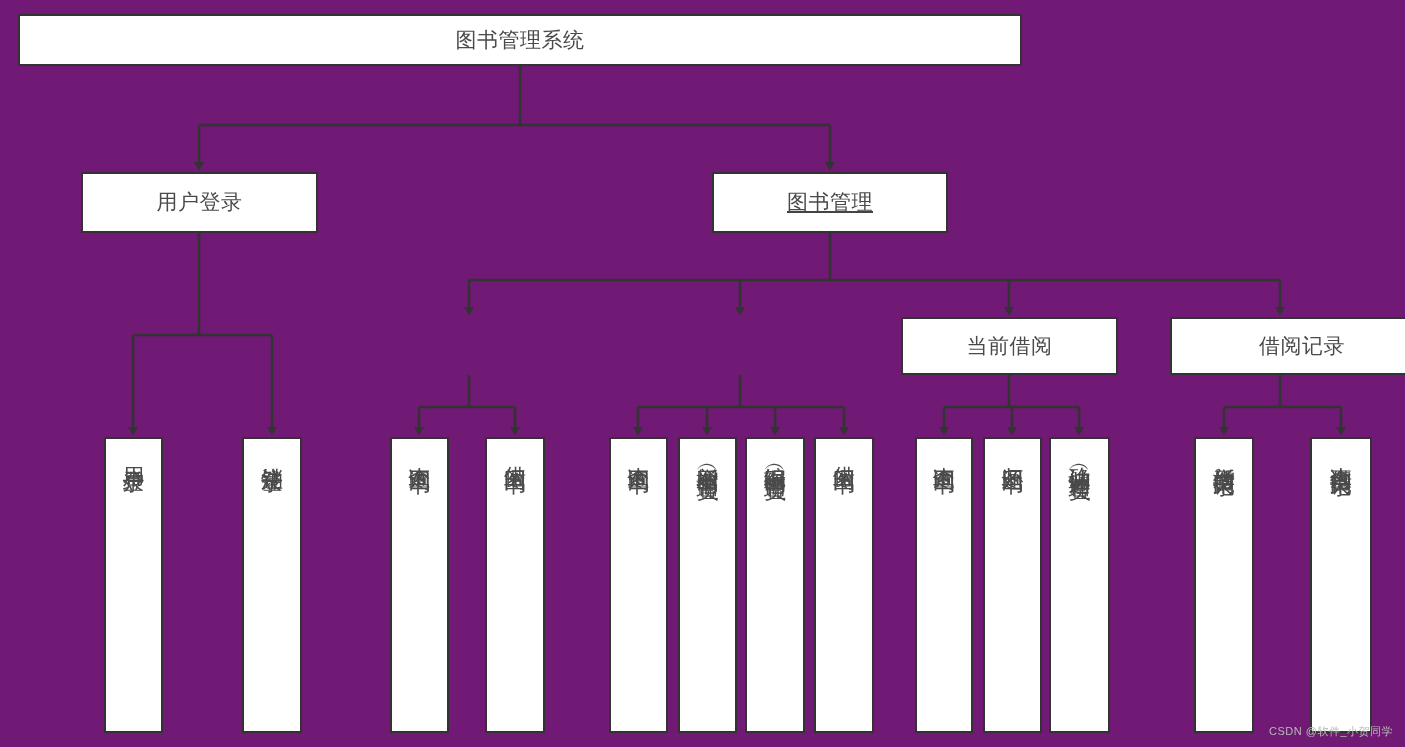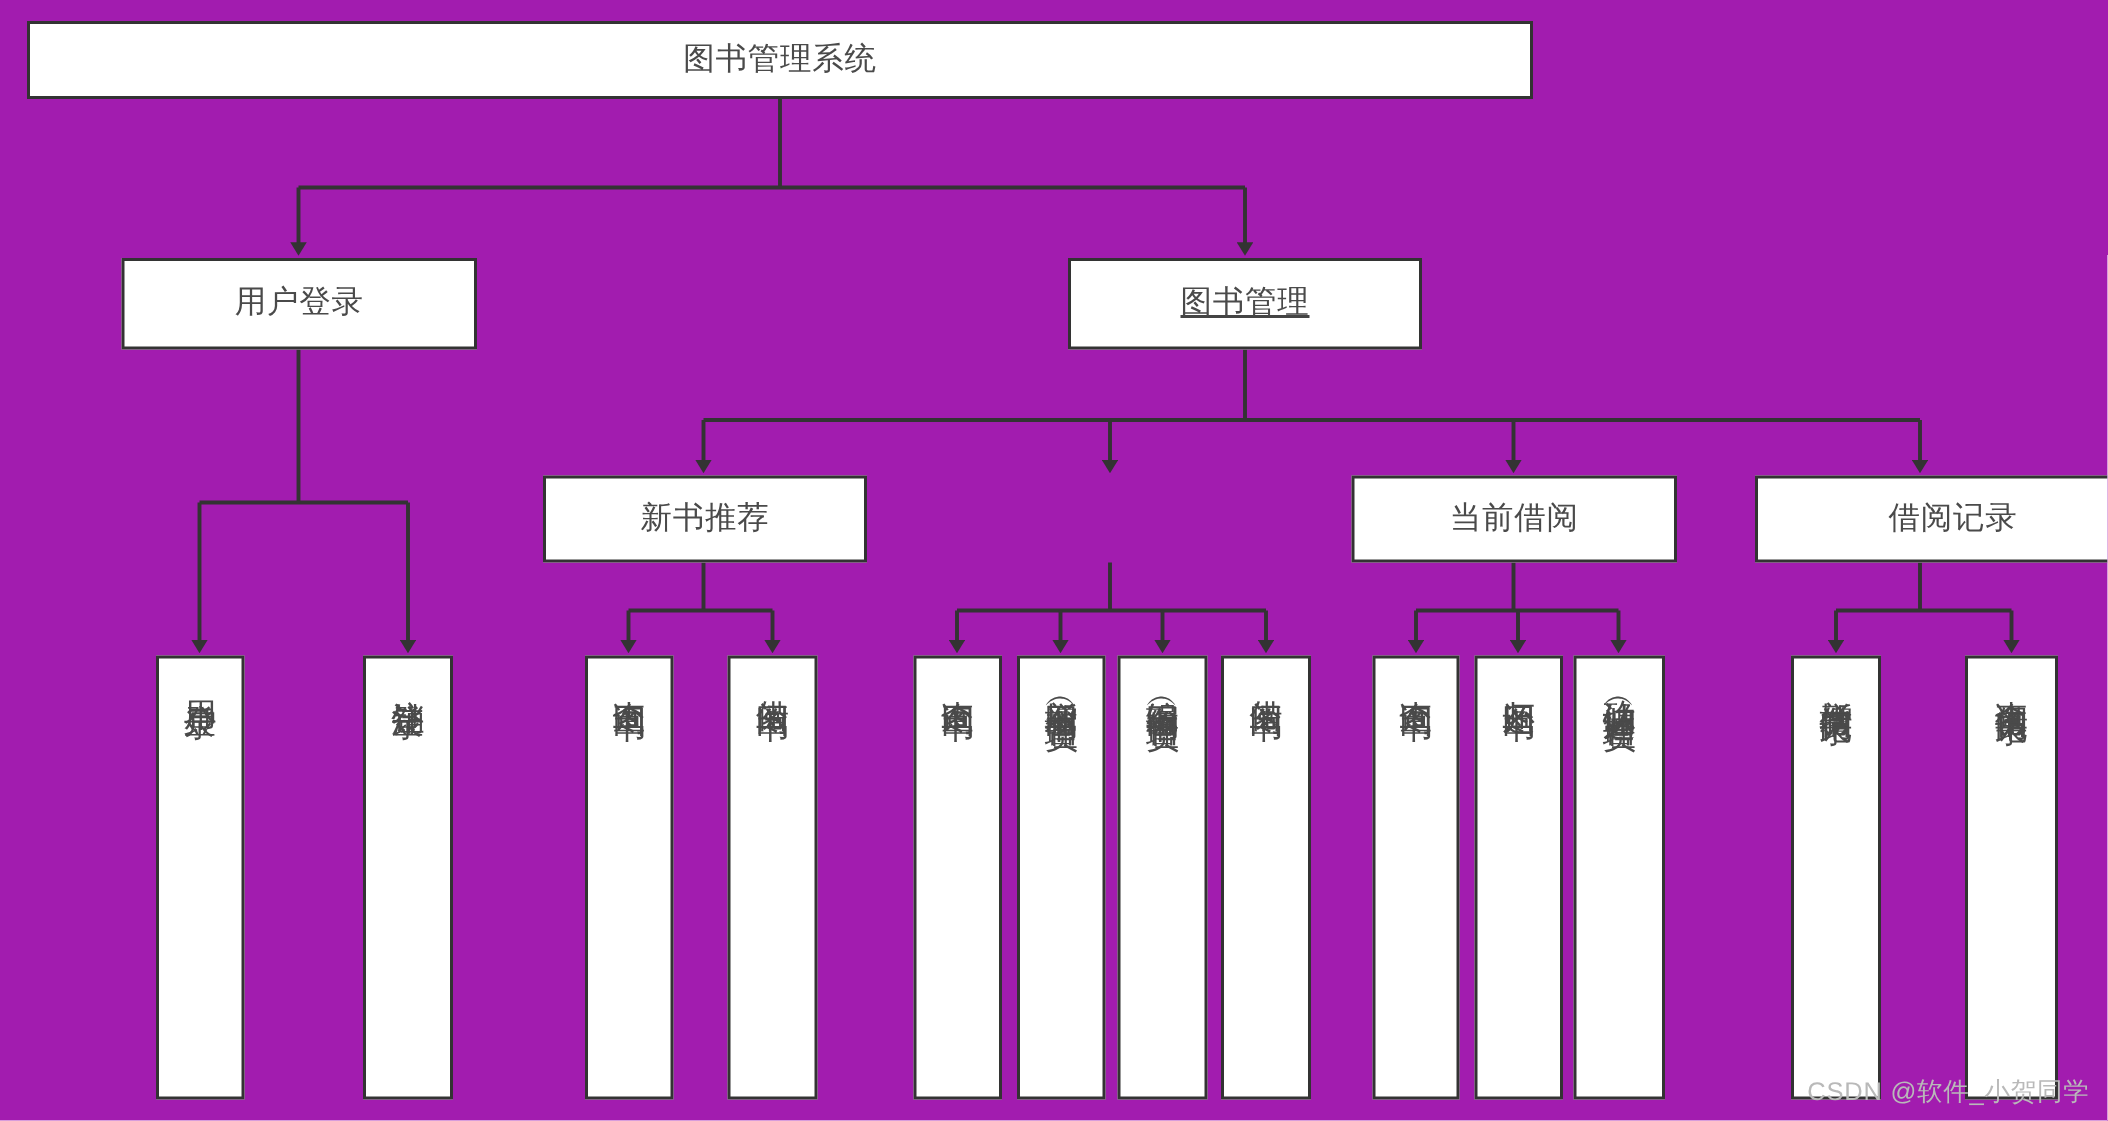--- a/index.html
+++ b/index.html
@@ -7,21 +7,21 @@
     padding: 0;
     background: #ffffff;
   }
   body {
     font-family: "Liberation Sans", "DejaVu Sans", sans-serif;
   }
   #canvas {
     position: relative;
     width: 1405px;
     height: 747px;
-    background: #a21caf;
+    background: #701a75;
     overflow: hidden;
   }
   svg.wires {
     position: absolute;
     left: 0;
     top: 0;
     width: 1405px;
     height: 747px;
   }
   .node {
@@ -55,21 +55,21 @@
     text-orientation: upright;
     font-size: 22px;
     letter-spacing: 2px;
     line-height: 1;
     white-space: pre;
   }
   .watermark {
     position: absolute;
     right: 12px;
     bottom: 8px;
-    font-size: 17px;
+    font-size: 11px;
     color: #b9b9b9;
     letter-spacing: 0.5px;
     z-index: 5;
     white-space: nowrap;
   }
 </style>
 </head>
 <body>
 
 <div id="canvas">
@@ -131,23 +131,20 @@
   </div>
 
   <div class="node horiz" style="left:81px; top:172px; width:237px; height:61px;">
     <span class="node-label">用户登录</span>
   </div>
 
   <div class="node horiz" style="left:712px; top:172px; width:236px; height:61px;text-decoration:underline;">
     <span class="node-label">图书管理</span>
   </div>
 
-  <div class="node horiz" style="left:362px; top:317px; width:216px; height:58px;">
-    <span class="node-label">新书推荐</span>
-  </div>
 
 
   <div class="node horiz" style="left:901px; top:317px; width:217px; height:58px;">
     <span class="node-label">当前借阅</span>
   </div>
 
   <div class="node horiz" style="left:1170px; top:317px; width:264px; height:58px;">
     <span class="node-label">借阅记录</span>
   </div>
 

